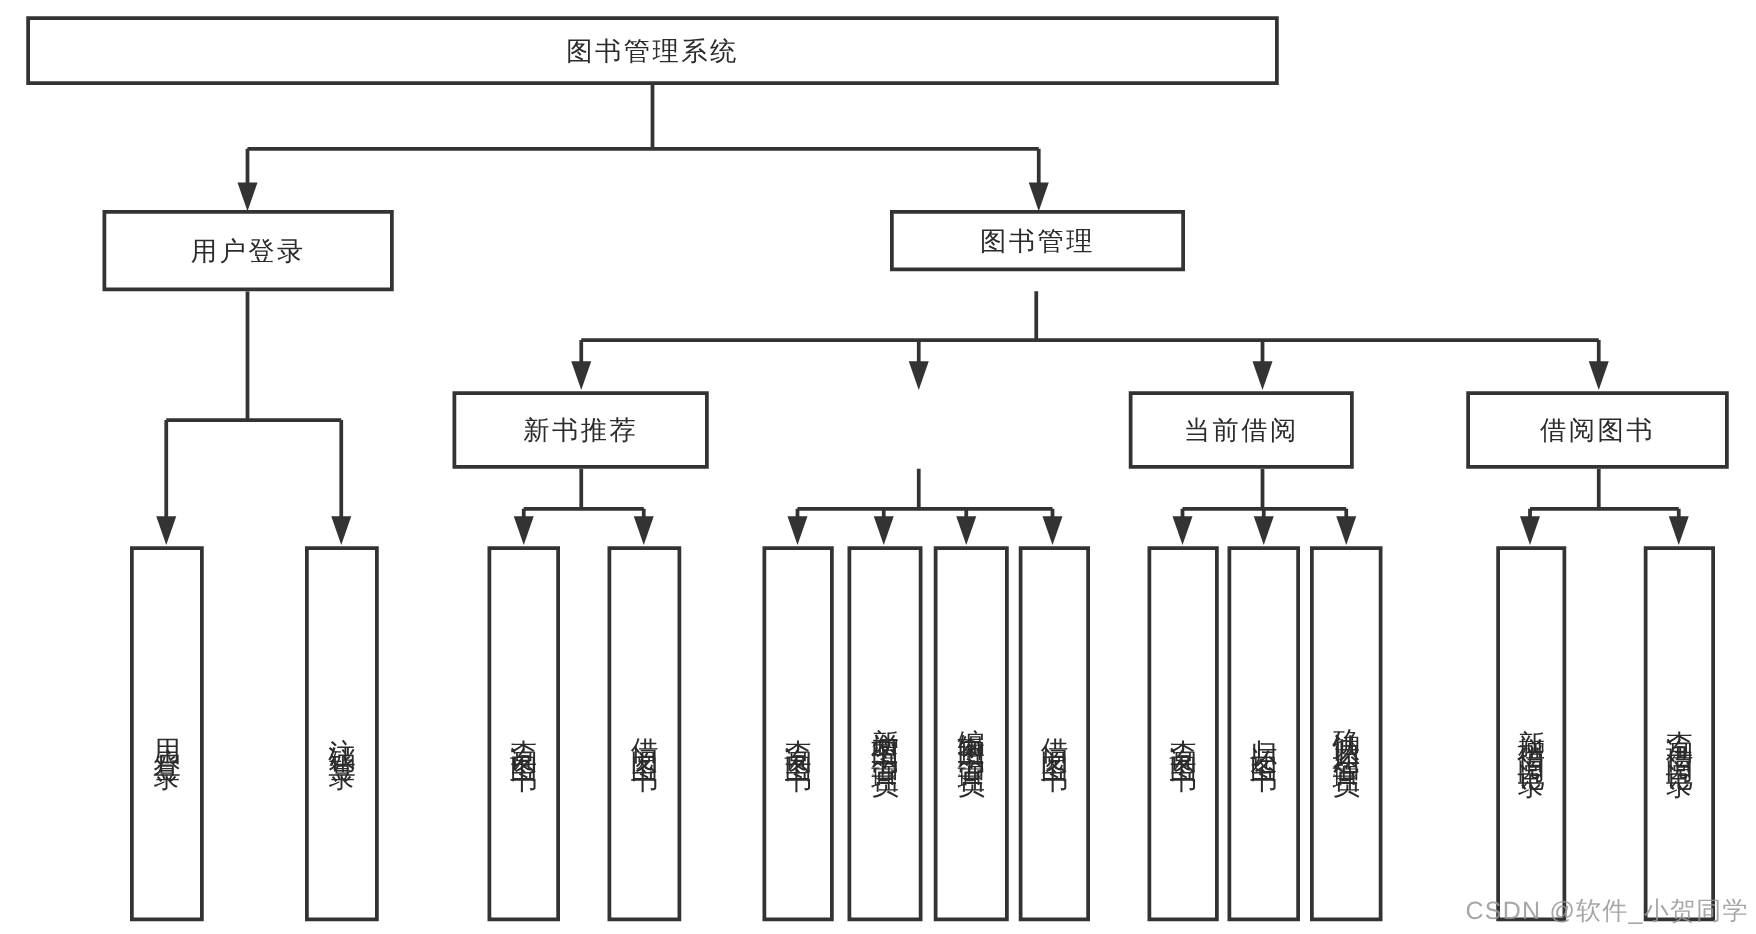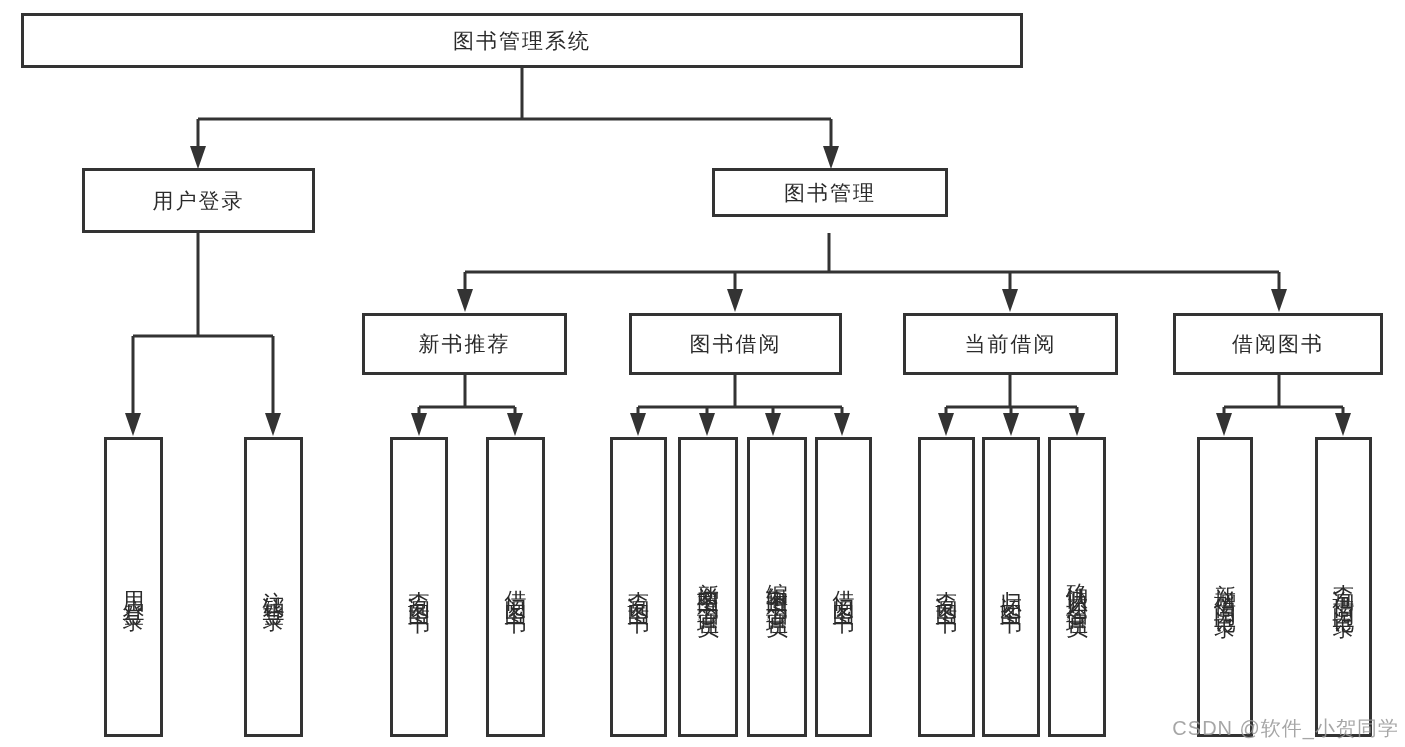--- a/index.html
+++ b/index.html
@@ -26,21 +26,21 @@
     justify-content: center;
     color: #2b2b2b;
     font-size: 21px;
     letter-spacing: 2px;
   }
   .root   { left: 21px;  top: 13px;  width: 1002px; height: 55px; }
   .n-login{ left: 82px;  top: 168px; width: 233px;  height: 65px; }
   .n-mgmt { left: 712px; top: 168px; width: 236px;  height: 49px; }
   .n-l3-1 { left: 362px; top: 313px; width: 205px;  height: 62px; text-align: center; }
   .n-l3-2 { left: 629px; top: 313px; width: 213px;  height: 62px; }
-  .n-l3-3 { left: 903px; top: 313px; width: 215px;  height: 62px; }
+  .n-l3-3 { left: 903px; top: 313px; width: 180px;  height: 62px; }
   .n-l3-4 { left: 1173px;top: 313px; width: 210px;  height: 62px; }
 
   .leaf {
     position: absolute;
     top: 437px;
     height: 300px;
     box-sizing: border-box;
     border: 3px solid #333333;
     background: #ffffff;
     display: flex;
@@ -114,21 +114,20 @@
     <polygon class="ah" points="1216,413 1232,413 1224,436"></polygon>
     <polygon class="ah" points="1335,413 1351,413 1343,436"></polygon>
   </svg>
 
   <div class="node root">图书管理系统</div>
 
   <div class="node n-login">用户登录</div>
   <div class="node n-mgmt">图书管理</div>
 
   <div class="node n-l3-1">新书推荐</div>
-  <div class="node n-l3-2">图书借阅</div>
   <div class="node n-l3-3">当前借阅</div>
   <div class="node n-l3-4">借阅图书</div>
 
   <div class="leaf a1">
       <span class="vtxt">用户登录</span>
     </div>
   <div class="leaf a2">
       <span class="vtxt">注销登录</span>
     </div>
 

